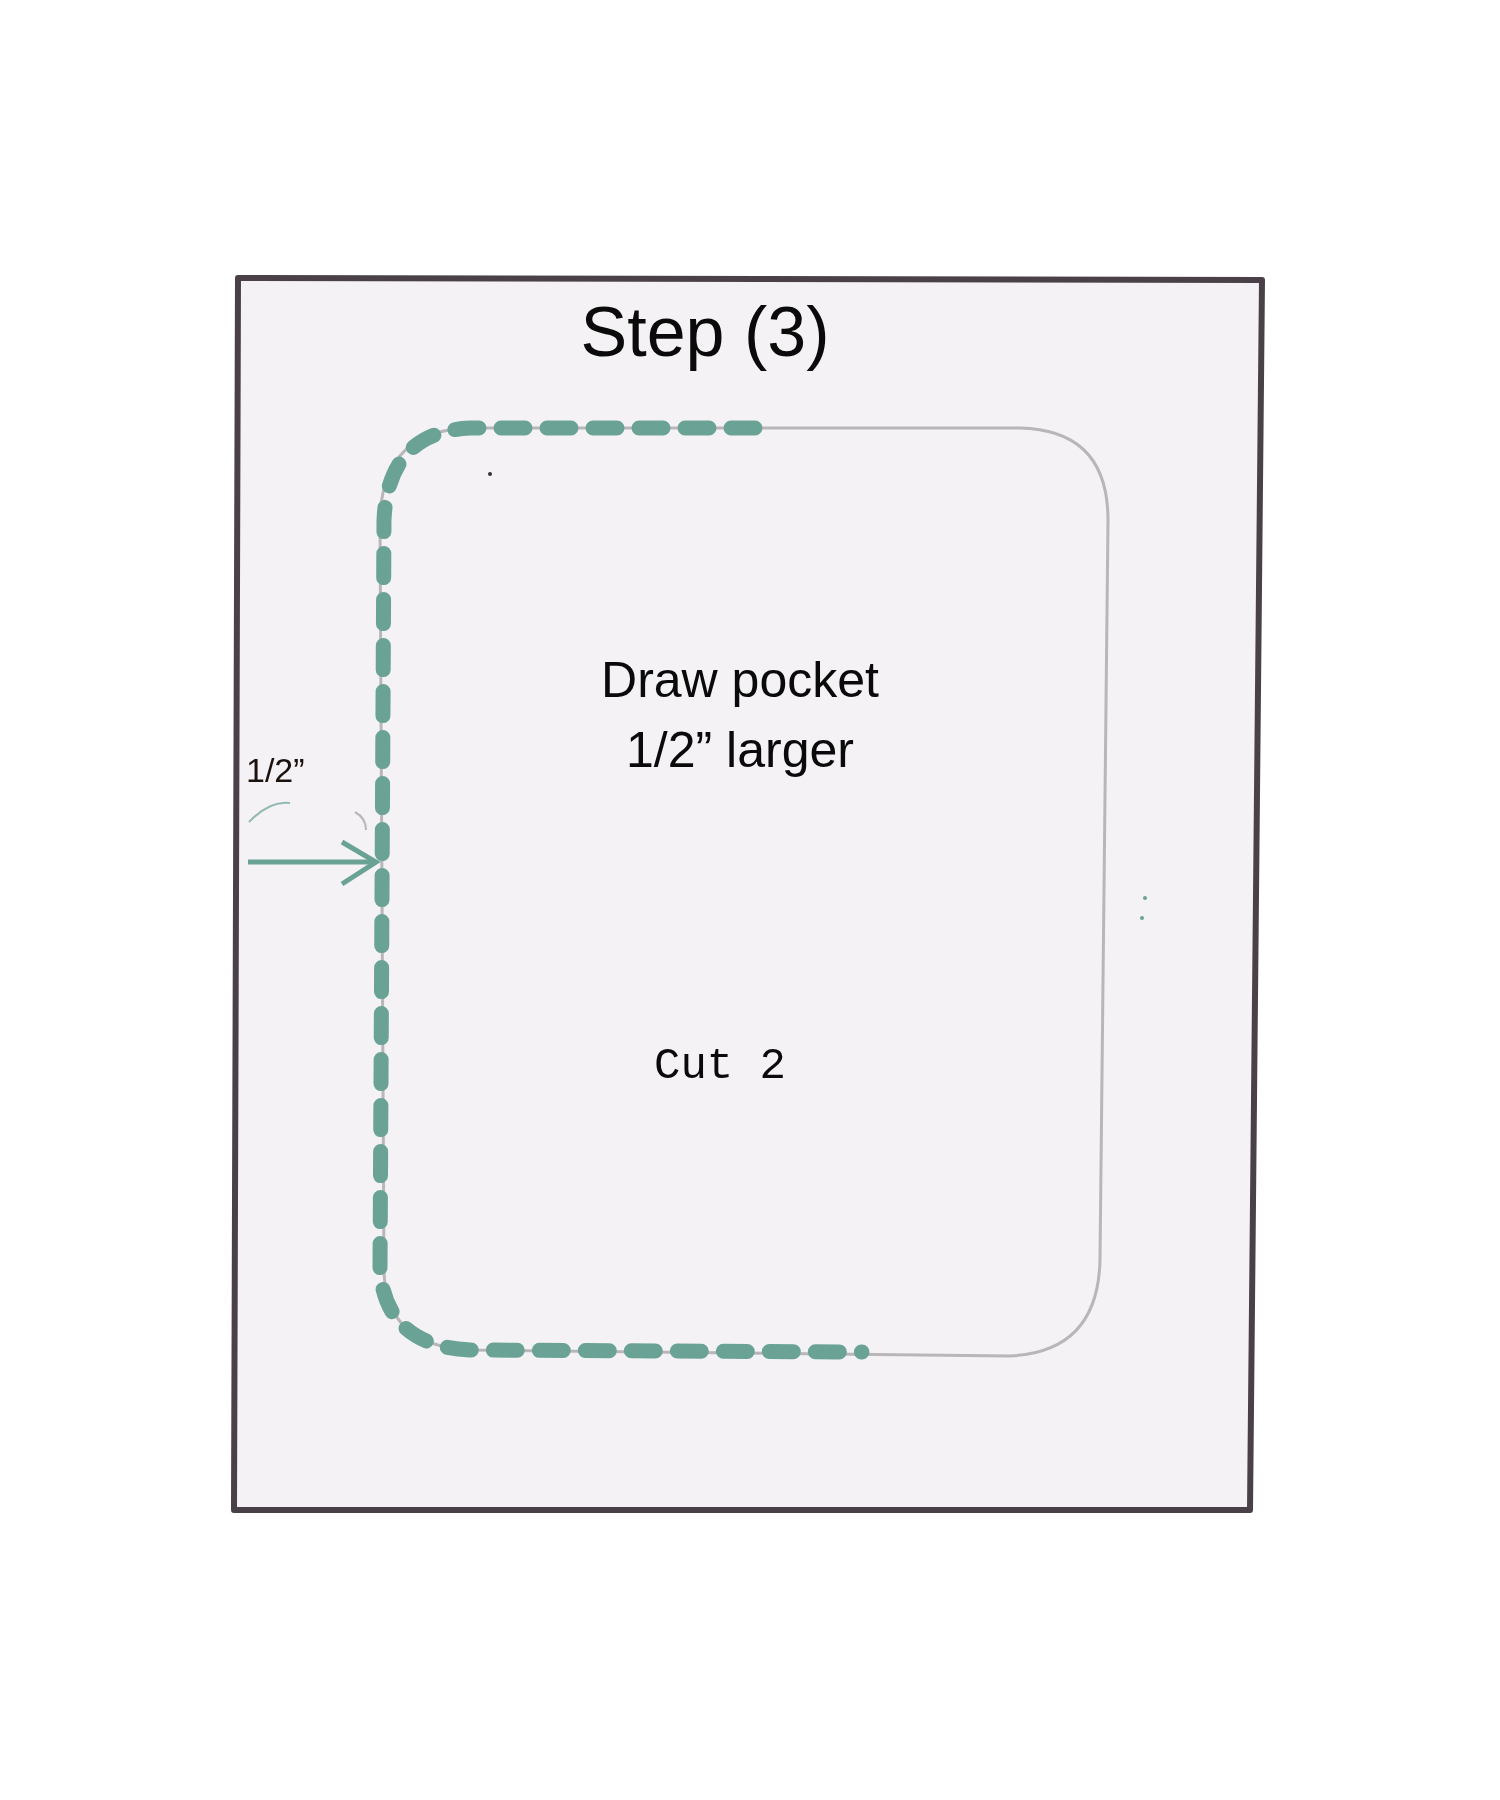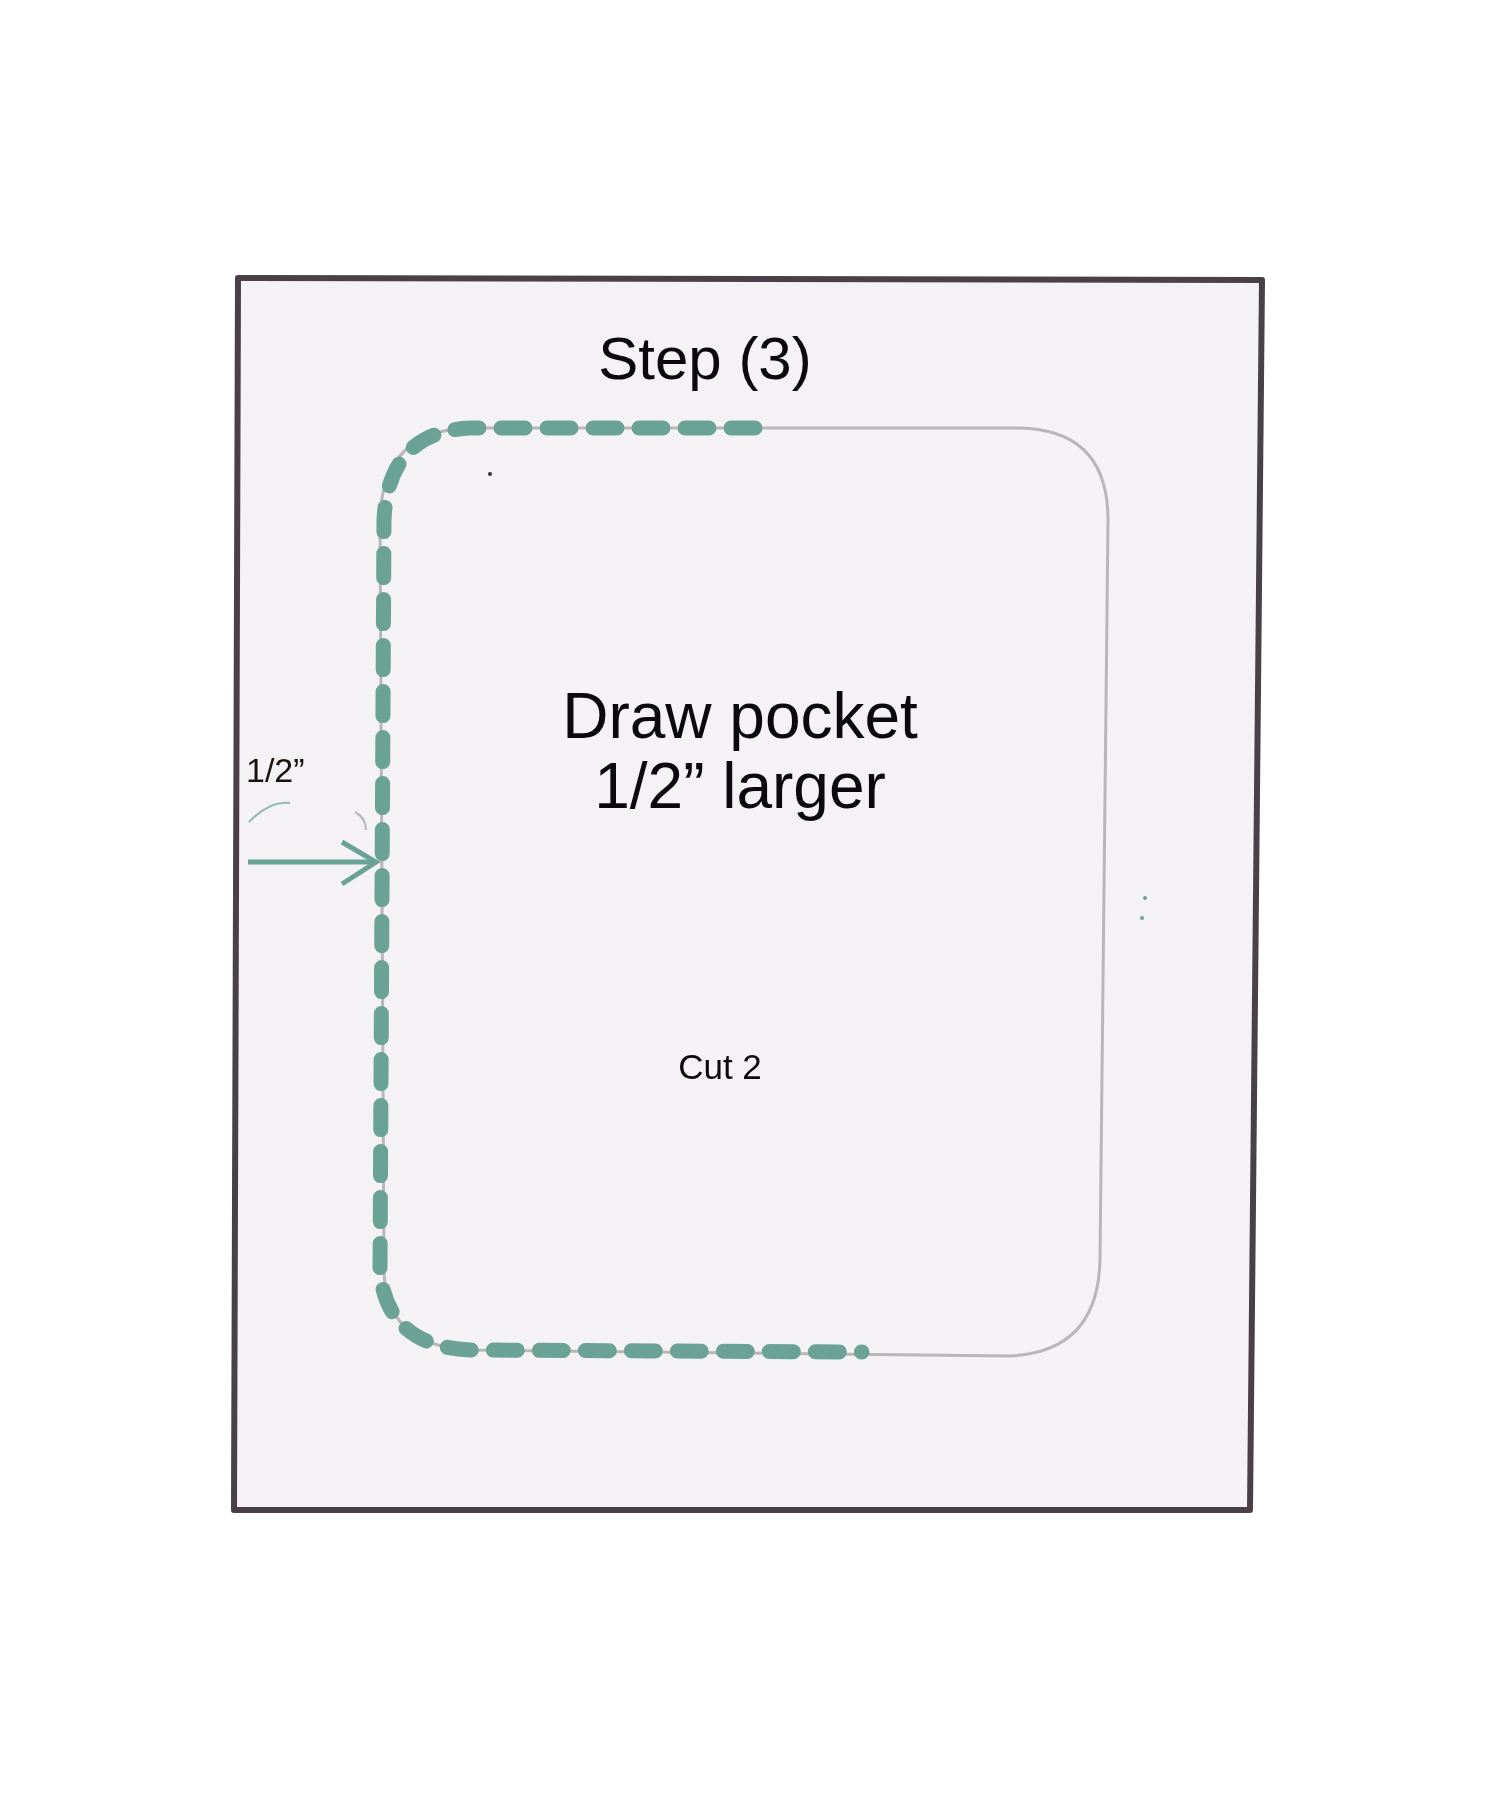--- a/index.html
+++ b/index.html
@@ -2,23 +2,23 @@
 <html><head>
 <meta charset="utf-8">
 <style>
   html, body { margin: 0; padding: 0; background: #ffffff; }
   body { width: 1500px; height: 1800px; position: relative; overflow: hidden;
          font-family: "Liberation Sans", sans-serif; }
   .stage { position: absolute; left: 0; top: 0; width: 1500px; height: 1800px; }
   svg.art { position: absolute; left: 0; top: 0; }
   .txt { position: absolute; color: #0a0a0a; text-align: center; white-space: nowrap;
          font-family: "Liberation Sans", sans-serif; }
-  .title { left: 505px; top: 282px; width: 400px; font-size: 60px; line-height: 100px; margin-top: 27px; }
-  .instr { left: 560px; top: 646px; width: 360px; font-size: 64px; line-height: 69.5px; margin-top: 36px; }
-  .cut   { left: 400px; top: 1032px; width: 640px; font-size: 35px; line-height: 69px; }
+  .title { left: 505px; top: 282px; width: 400px; font-size: 70px; line-height: 100px; }
+  .instr { left: 560px; top: 646px; width: 360px; font-size: 50px; line-height: 69.5px; }
+  .cut   { left: 400px; top: 1032px; width: 640px; font-size: 44px; line-height: 69px; font-family: Liberation Mono, monospace; }
   .measure { left: 246px; top: 740px; width: 110px; font-size: 34px; line-height: 60px; text-align: left; color: #1b120e; }
 </style>
 </head>
 <body>
 
 <div class="stage">
   <svg class="art" width="1500" height="1800" viewBox="0 0 1500 1800">
 
     <polygon points="238,278 1262,280 1250,1510 234,1510" fill="#f4f2f5"></polygon>
 

